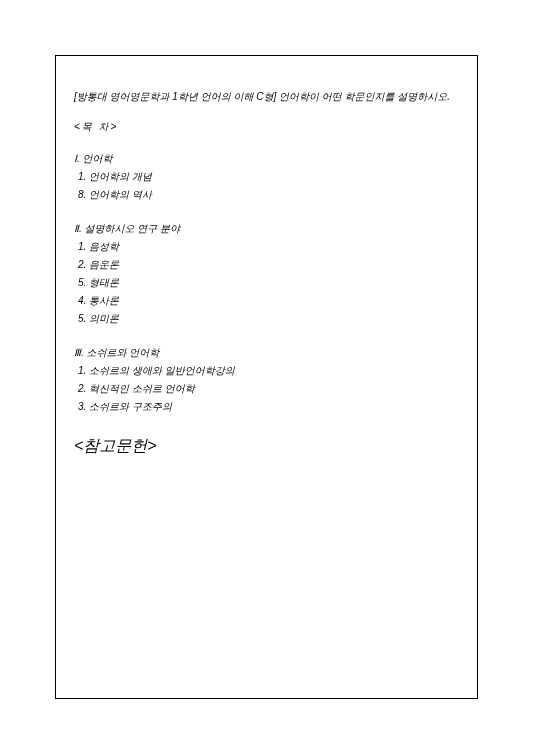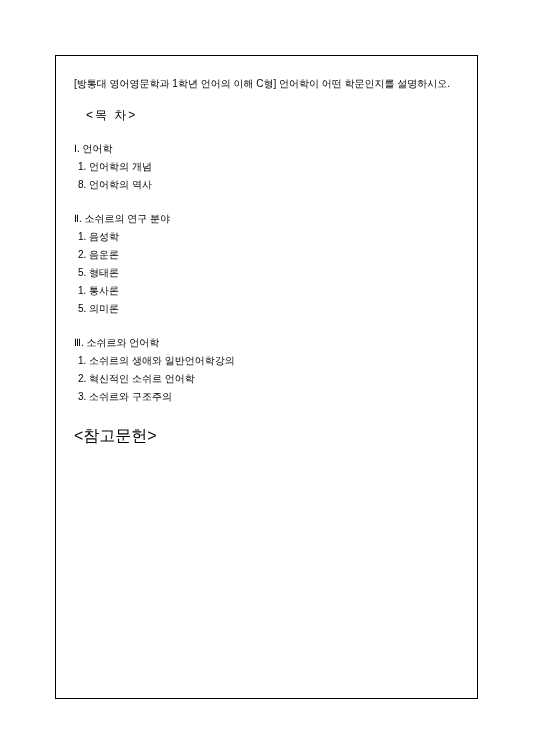--- a/index.html
+++ b/index.html
@@ -18,32 +18,32 @@
     .page {
       width: 533px;
       height: 754px;
       padding: 55px 55px 55px 55px;
       position: relative;
     }
     .content-box {
       border: 1px solid #000000;
       width: 100%;
       height: 100%;
-      padding: 20px 18px;
+      padding: 33px 18px;
+      font-style: italic;
     }
     .title {
       font-size: 10px;
       margin-bottom: 16px;
       line-height: 1.5;
     }
     .toc-header {
-      font-size: 12px;
+      font-size: 10px;
       margin-bottom: 16px;
       letter-spacing: 2px;
-      margin-left: 12px;
     }
     .section {
       margin-bottom: 16px;
     }
     .section-title {
       font-size: 10px;
       line-height: 1.8;
     }
     .item {
       font-size: 10px;
@@ -64,25 +64,25 @@
 
     <div class="toc-header">&lt;목    차&gt;</div>
 
     <div class="section">
       <div class="section-title">Ⅰ. 언어학</div>
       <div class="item">1. 언어학의 개념</div>
       <div class="item">8. 언어학의 역사</div>
     </div>
 
     <div class="section">
-      <div class="section-title">Ⅱ. 소쉬르의 연구 분야</div>
+      <div class="section-title">Ⅱ. 설명하시오 연구 분야</div>
       <div class="item">1. 음성학</div>
       <div class="item">2. 음운론</div>
       <div class="item">5. 형태론</div>
-      <div class="item">1. 통사론</div>
+      <div class="item">4. 통사론</div>
       <div class="item">5. 의미론</div>
     </div>
 
     <div class="section">
       <div class="section-title">Ⅲ. 소쉬르와 언어학</div>
       <div class="item">1. 소쉬르의 생애와 일반언어학강의</div>
       <div class="item">2. 혁신적인 소쉬르 언어학</div>
       <div class="item">3. 소쉬르와 구조주의</div>
     </div>
 

